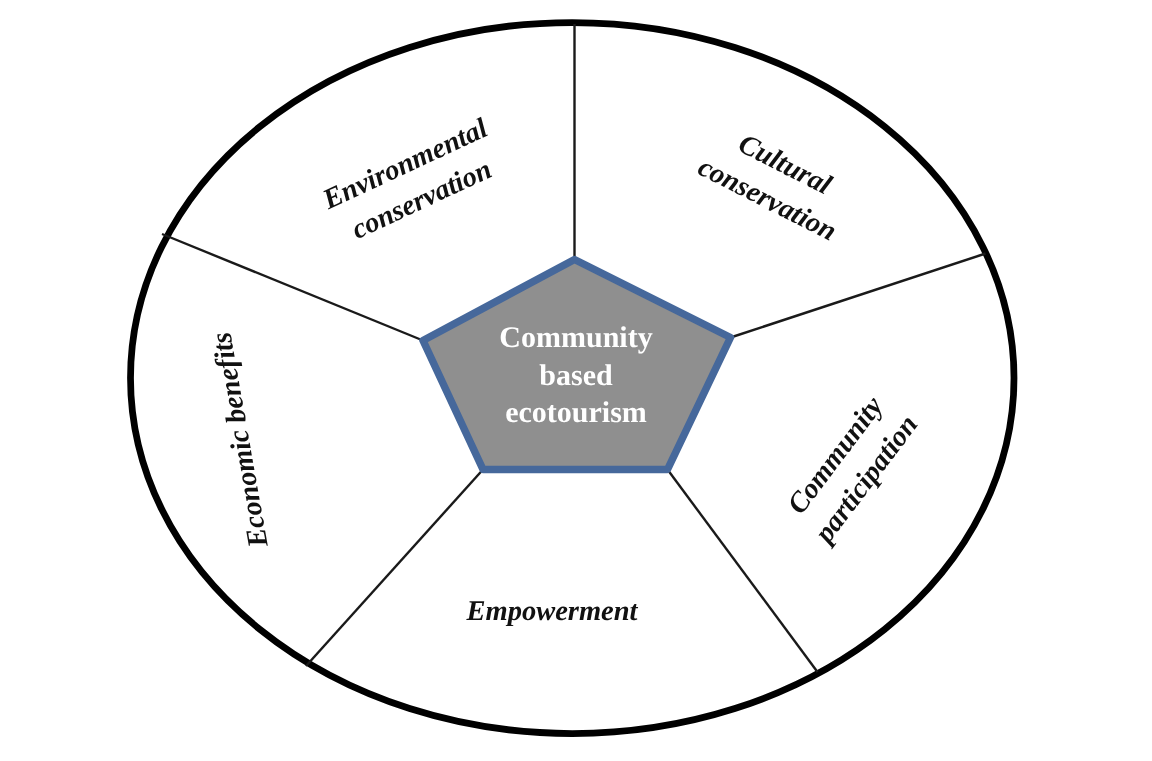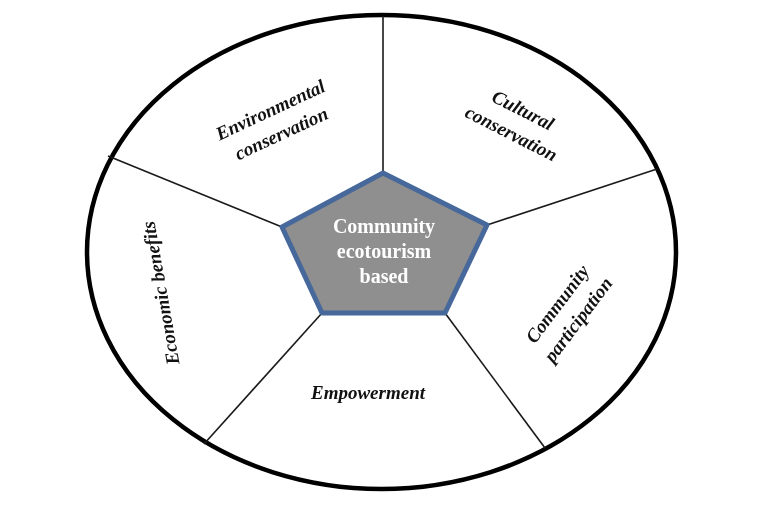--- a/index.html
+++ b/index.html
@@ -57,40 +57,40 @@
     <line x1="282" y1="227" x2="108" y2="156" stroke="#1a1a1a" stroke-width="1.6"></line>
     <line x1="487" y1="225" x2="657" y2="169" stroke="#1a1a1a" stroke-width="1.6"></line>
     <line x1="322" y1="313" x2="204" y2="444" stroke="#1a1a1a" stroke-width="1.6"></line>
     <line x1="445" y1="313" x2="545" y2="448" stroke="#1a1a1a" stroke-width="1.6"></line>
 
     <polygon points="383,173 487,225 445,313 322,313 282,227" fill="#8f8f8f" stroke="#46689b" stroke-width="5" stroke-linejoin="round"></polygon>
   </svg>
 
   <div class="center-label" style="left: 384px; top: 251px; transform: translate(-50%,-50%);">
     <div>Community</div>
+    <div>based</div>
     <div>ecotourism</div>
-    <div>based</div>
   </div>
 
   <div class="label" style="left: 276px; top: 122px; transform: translate(-50%,-50%) rotate(-25deg);">
     <div>Environmental</div>
     <div>conservation</div>
   </div>
 
   <div class="label" style="left: 517px; top: 122px; transform: translate(-50%,-50%) rotate(27deg);">
     <div>Cultural</div>
     <div>conservation</div>
   </div>
 
   <div class="label" style="left: 568px; top: 312px; transform: translate(-50%,-50%) rotate(-53deg);">
     <div>Community</div>
     <div>participation</div>
   </div>
 
-  <div class="label" style="left: 368px; top: 393px; transform: translate(-50%,-50%);">
+  <div class="label" style="left: 368px; top: 408px; transform: translate(-50%,-50%);">
     <div>Empowerment</div>
   </div>
 
   <div class="label" style="left: 161px; top: 293px; transform: translate(-50%,-50%) rotate(-100deg);">
     <div>Economic benefits</div>
   </div>
 
 </div>
 
 </body></html>

